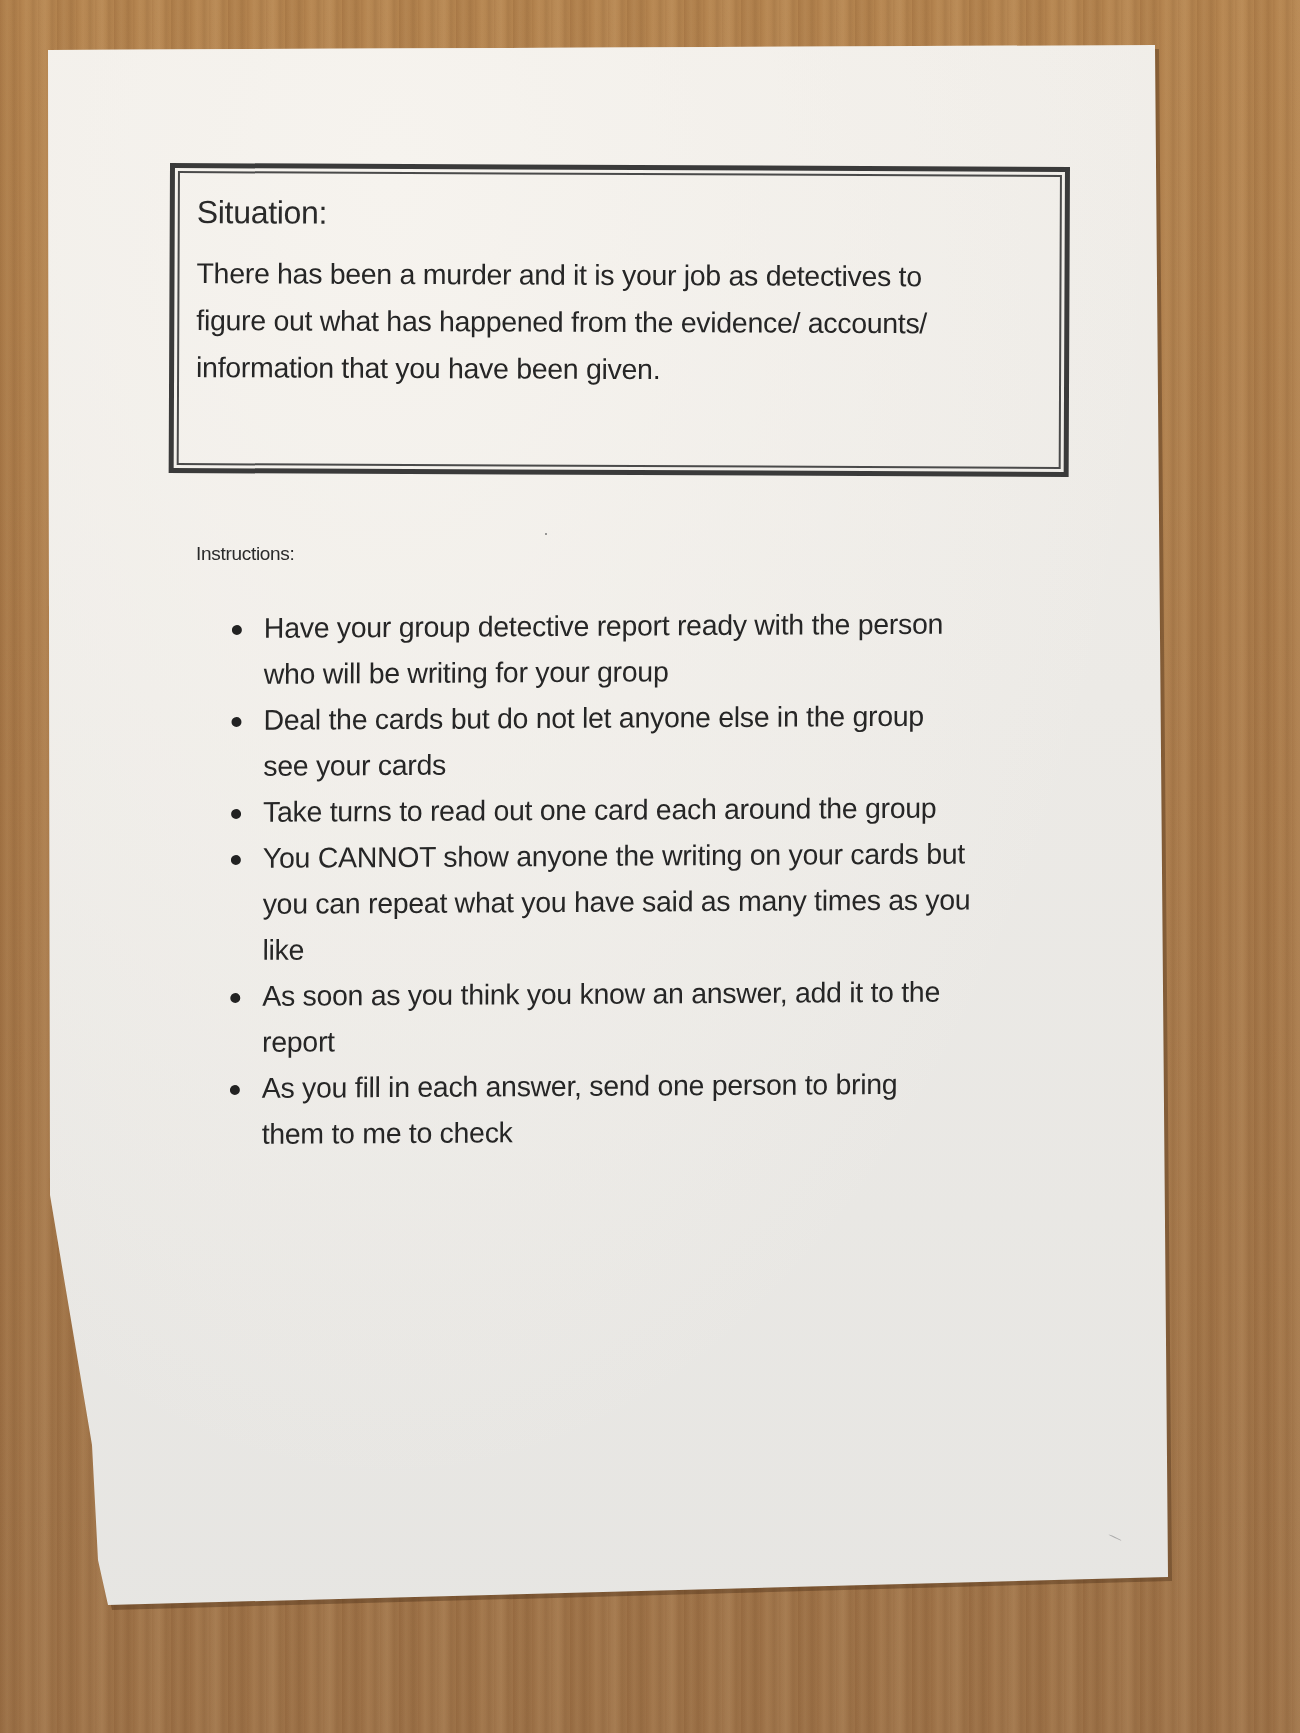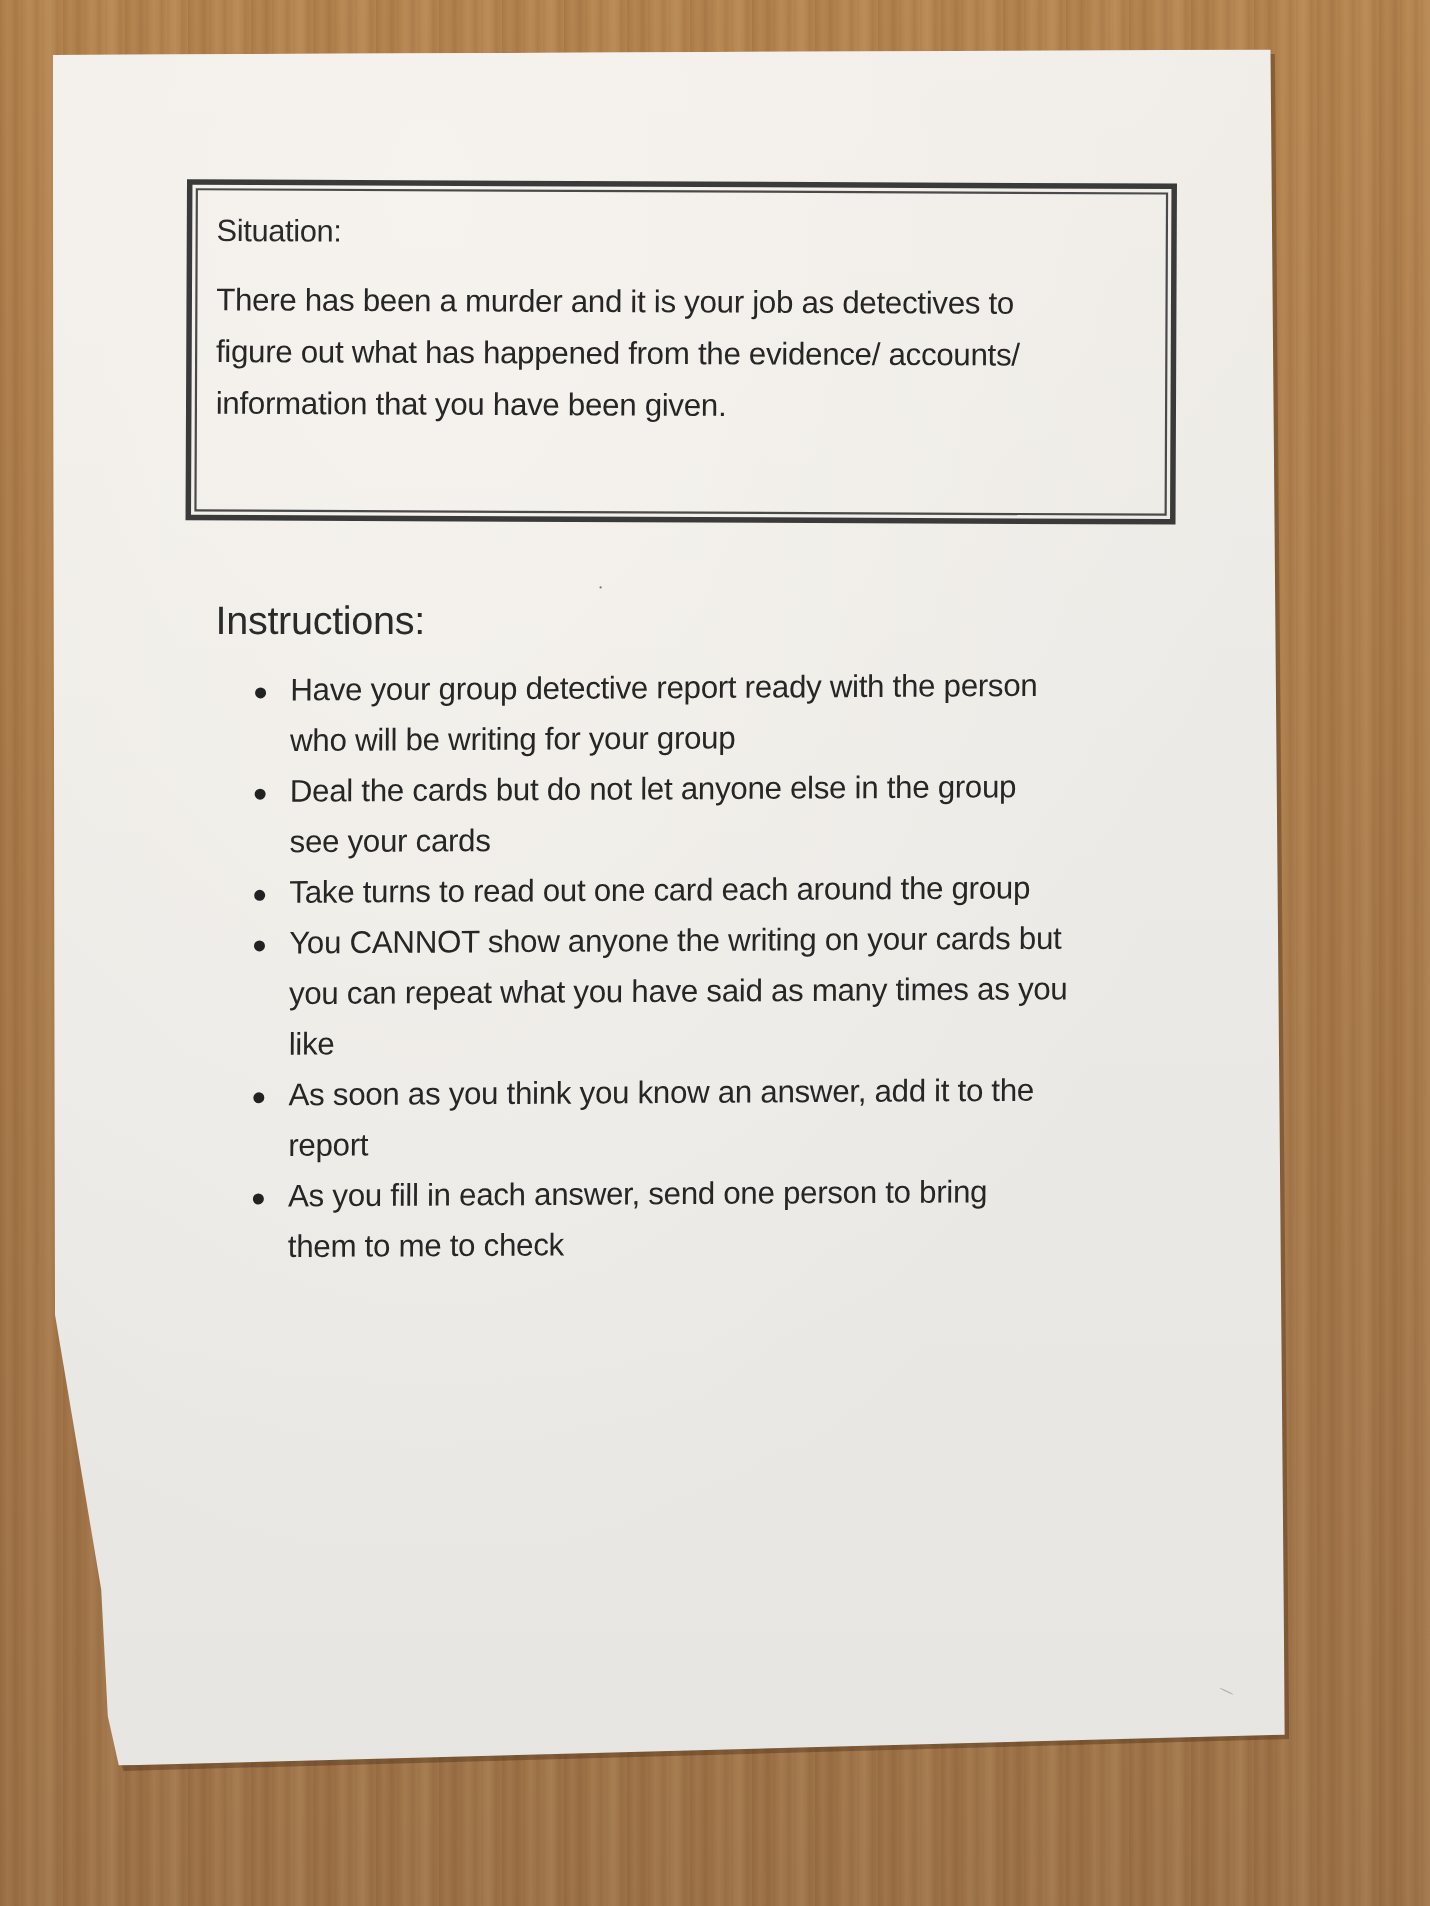--- a/index.html
+++ b/index.html
@@ -58,21 +58,21 @@
     }
     .situation-box-inner {
       position: absolute;
       left: 3px; top: 3px; right: 3px; bottom: 3px;
       border: 2px solid #4a4a4a;
     }
     .box-heading {
       position: absolute;
       left: 22px;
       top: 26px;
-      font-size: 28px;
+      font-size: 32px;
       color: #2a2a2a;
       letter-spacing: -0.3px;
     }
     .box-body {
       position: absolute;
       left: 22px;
       top: 82px;
       width: 860px;
       font-size: 28.5px;
       line-height: 47px;
@@ -80,21 +80,21 @@
       letter-spacing: -0.3px;
     }
     .box-body .line {
       display: block;
       white-space: nowrap;
     }
     .instructions-heading {
       position: absolute;
       left: 196px;
       top: 543px;
-      font-size: 36px;
+      font-size: 19px;
       color: #2a2a2a;
       letter-spacing: -0.3px;
     }
     .instructions-list {
       position: absolute;
       left: 228px;
       top: 605px;
       width: 850px;
       margin: 0;
       padding: 0;

